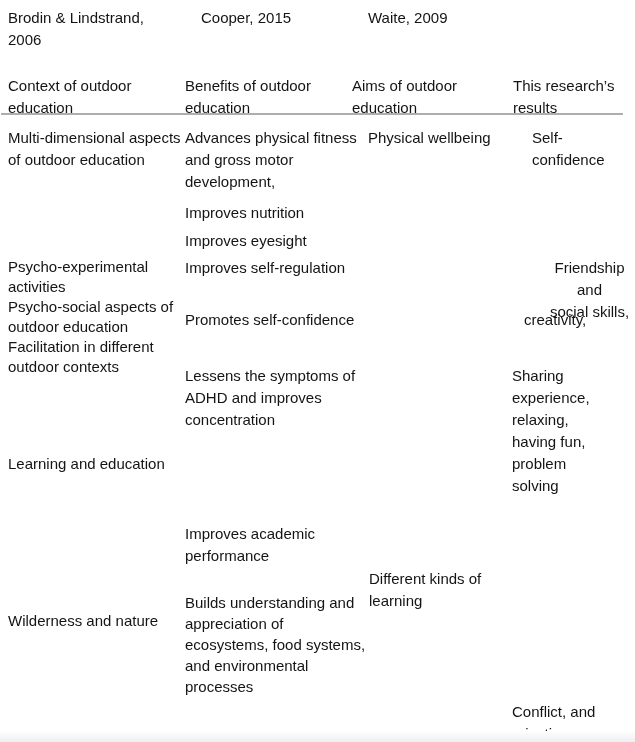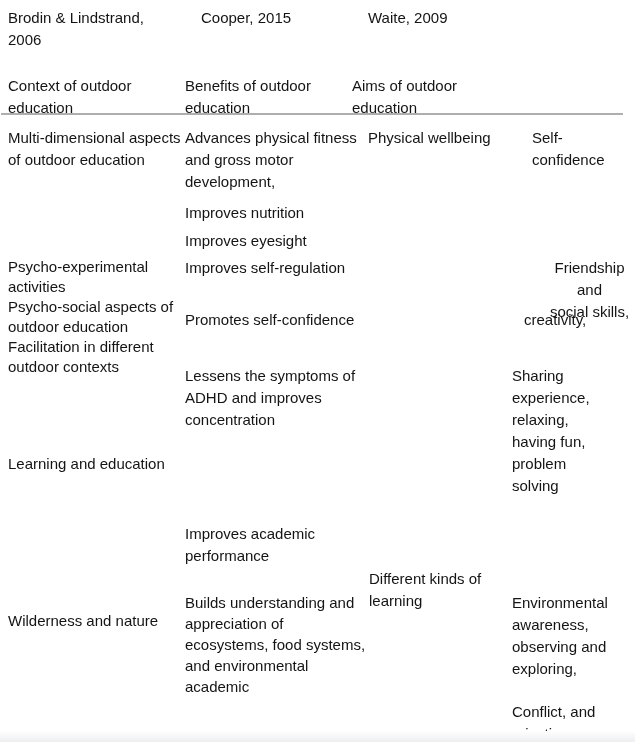--- a/index.html
+++ b/index.html
@@ -41,20 +41,22 @@
 2006</div>
   <div class="tb" style="left:188px;top:7px;margin-left:13px;">Cooper, 2015</div>
   <div class="tb" style="left:368px;top:7px;">Waite, 2009</div>
 
   <div class="tb" style="left:8px;top:75px;">Context of outdoor
 education</div>
   <div class="tb" style="left:185px;top:75px;">Benefits of outdoor
 education</div>
   <div class="tb" style="left:352px;top:75px;">Aims of outdoor
 education</div>
+  <div class="tb" style="left:513px;top:75px;">This research’s
+results</div>
 
   <div class="rule"></div>
 
   <div class="tb" style="left:8px;top:127px;">Multi-dimensional aspects
 of outdoor education</div>
   <div class="tb" style="left:185px;top:127px;">Advances physical fitness
 and gross motor
 development,</div>
   <div class="tb" style="left:185px;top:202px;">Improves nutrition</div>
   <div class="tb" style="left:185px;top:230px;">Improves eyesight</div>
@@ -84,24 +86,20 @@
   <div class="tb" style="left:185px;top:523px;">Improves academic
 performance</div>
   <div class="tb" style="left:512px;top:453px;">problem
 solving</div>
 
   <div class="tb" style="left:8px;top:610px;">Wilderness and nature</div>
   <div class="tb lh21" style="left:185px;top:592px;">Builds understanding and
 appreciation of
 ecosystems, food systems,
 and environmental
-academic</div>
+processes</div>
   <div class="tb" style="left:369px;top:568px;">Different kinds of
 learning</div>
-  <div class="tb" style="left:512px;top:592px;">Environmental
-awareness,
-observing and
-exploring,</div>
   <div class="tb" style="left:512px;top:701px;">Conflict, and
 rejection</div>
 
   <div class="bottom-fade"></div>
 </div>
 
 </body></html>

